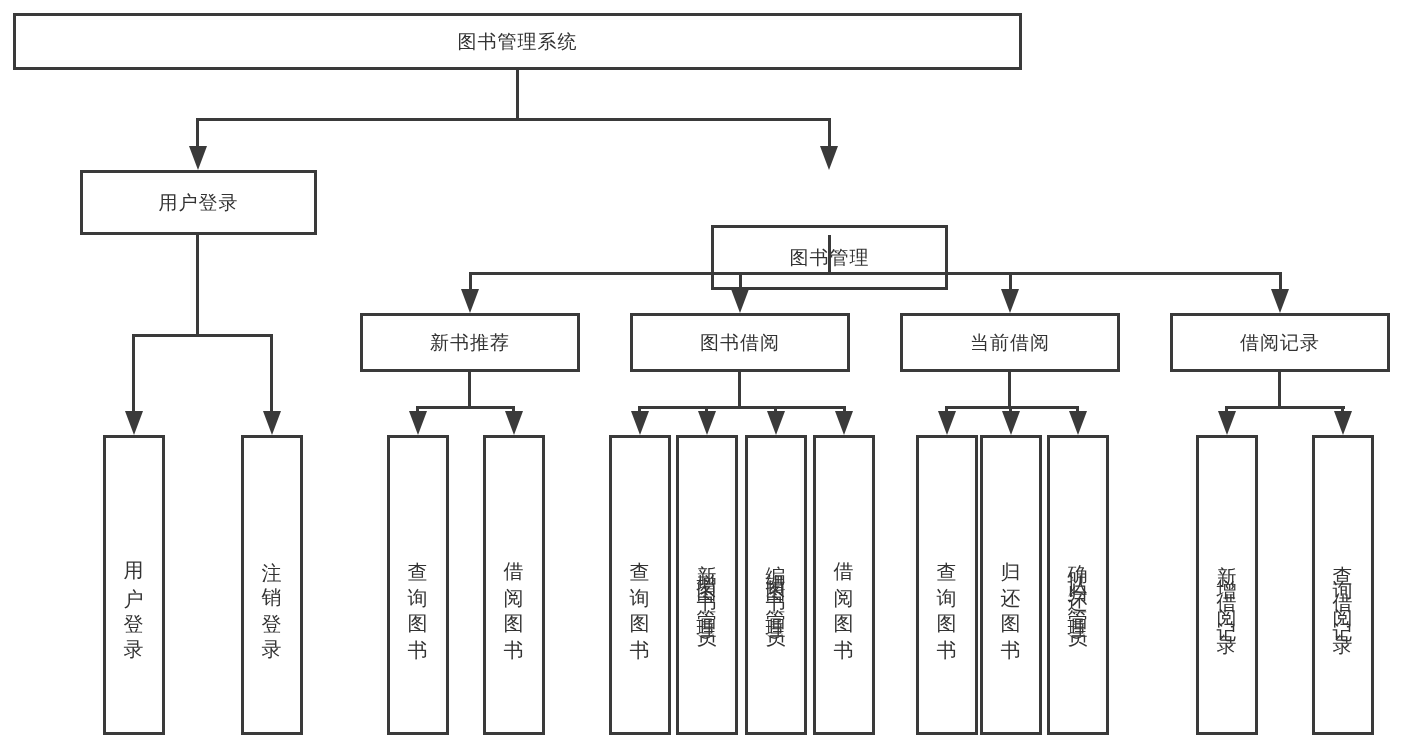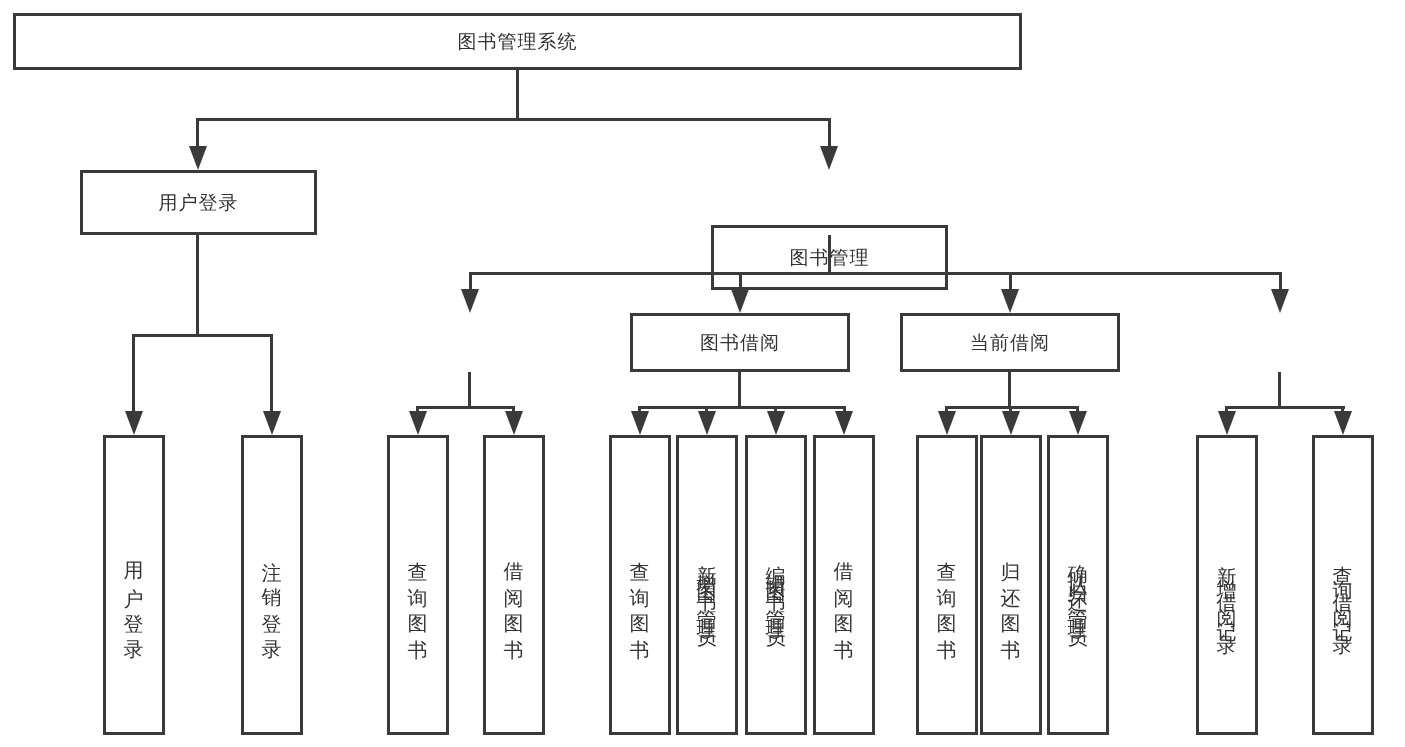--- a/index.html
+++ b/index.html
@@ -95,25 +95,31 @@
   <div class="hline" style="left:469px;top:272px;width:813px;"></div>
   <div class="vline" style="left:469px;top:272px;height:21px;"></div>
   <div class="vline" style="left:739px;top:272px;height:21px;"></div>
   <div class="vline" style="left:1009px;top:272px;height:21px;"></div>
   <div class="vline" style="left:1279px;top:272px;height:21px;"></div>
   <div class="arr" style="left:461px;top:289px;"></div>
   <div class="arr" style="left:731px;top:289px;"></div>
   <div class="arr" style="left:1001px;top:289px;"></div>
   <div class="arr" style="left:1271px;top:289px;"></div>
 
+  <div class="box" style="left:360px;top:313px;width:220px;height:59px;">
+    <span>新书推荐</span>
+  </div>
   <div class="box" style="left:900px;top:313px;width:220px;height:59px;">
     <span>当前借阅</span>
   </div>
   <div class="box" style="left:630px;top:313px;width:220px;height:59px;">
     <span>图书借阅</span>
+  </div>
+  <div class="box" style="left:1170px;top:313px;width:220px;height:59px;">
+    <span>借阅记录</span>
   </div>
 
   <div class="vline" style="left:468px;top:372px;height:37px;"></div>
   <div class="hline" style="left:416px;top:406px;width:99px;"></div>
   <div class="vline" style="left:416px;top:406px;height:12px;"></div>
   <div class="vline" style="left:512px;top:406px;height:12px;"></div>
   <div class="arr" style="left:409px;top:411px;"></div>
   <div class="arr" style="left:505px;top:411px;"></div>
 
   <div class="vline" style="left:738px;top:372px;height:37px;"></div>

